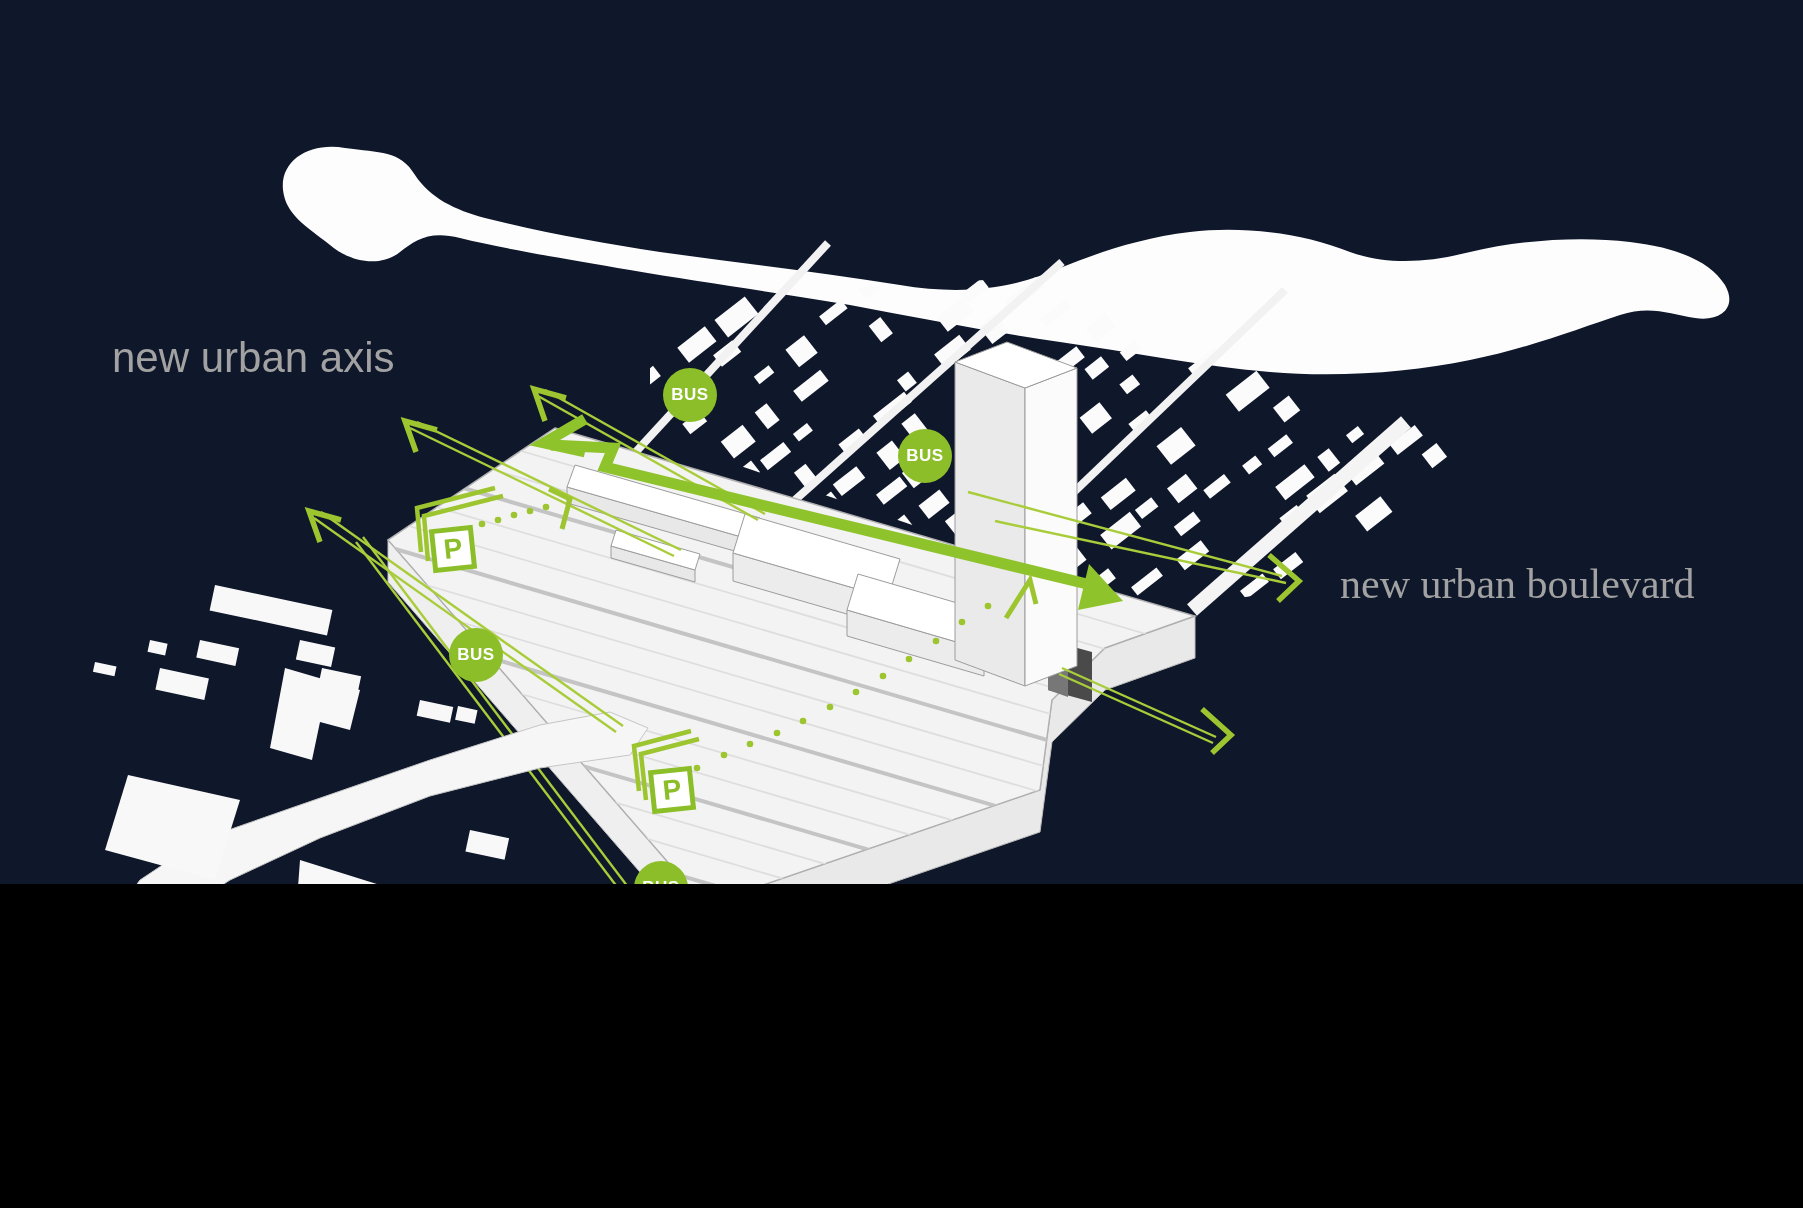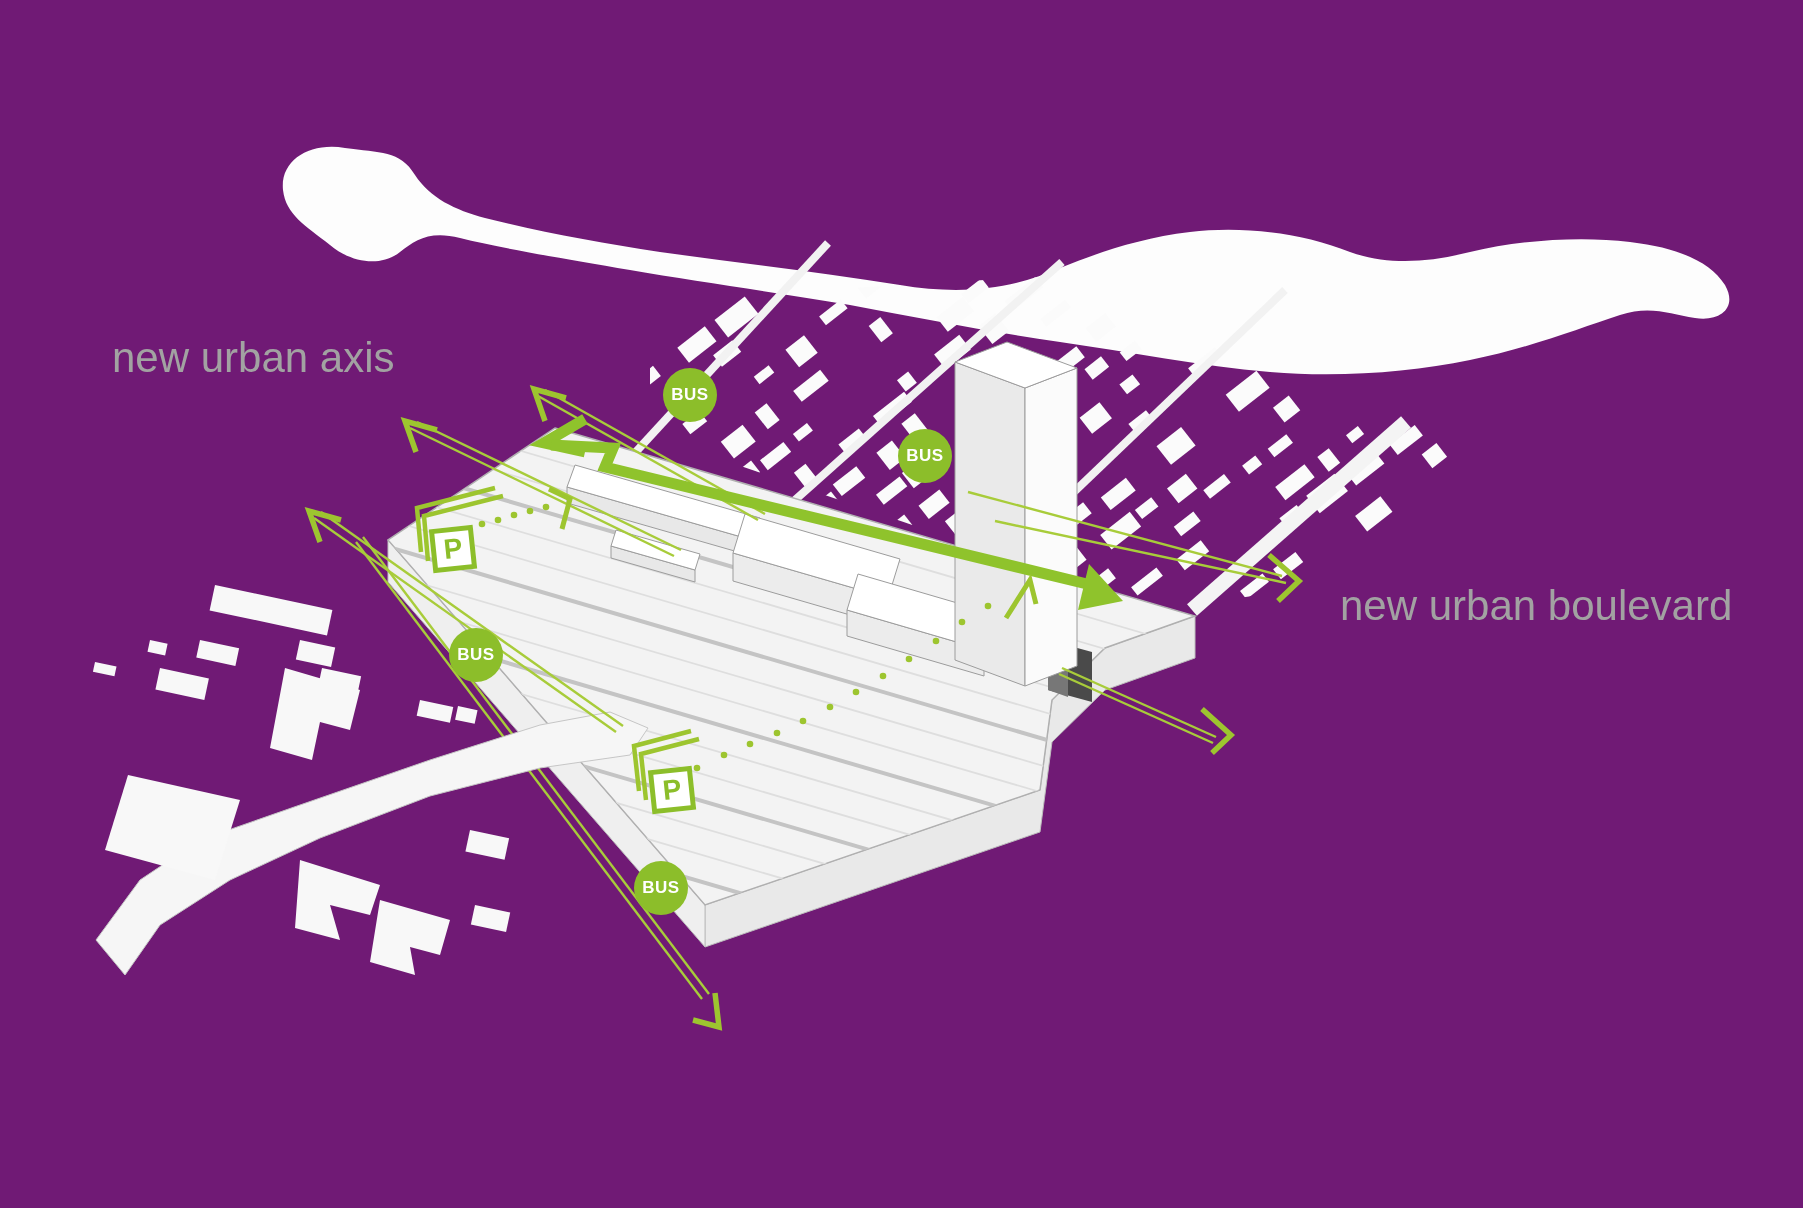--- a/index.html
+++ b/index.html
@@ -1,16 +1,16 @@
 <!DOCTYPE html>
 <html><head>
 <meta charset="utf-8">
 <style>
   html,body{margin:0;padding:0;background:#000;}
-  .stage{position:relative;width:1803px;height:1208px;background:#701a75;overflow:hidden;
+  .stage{position:relative;width:1803px;height:884px;background:#0f172a;overflow:hidden;
          font-family:"Liberation Sans",sans-serif;}
   .artwork{position:absolute;left:0;top:0;}
   .label{position:absolute;color:#A2A2A2;font-size:42px;white-space:nowrap;letter-spacing:0;}
   .title{position:absolute;color:#93C22D;font-size:48px;white-space:nowrap;letter-spacing:0;}
   .bus{position:absolute;width:54px;height:54px;border-radius:50%;background:#8CBE2A;color:#fff;
        font-weight:bold;font-size:17px;display:flex;align-items:center;justify-content:center;
        letter-spacing:.5px;}
   .pbadge{position:absolute;width:34px;height:34px;background:#fff;border:5px solid #8CBE2A;
        color:#8CBE2A;font-weight:bold;font-size:28px;display:flex;align-items:center;
        justify-content:center;transform:rotate(-6deg);}
@@ -277,21 +277,21 @@
     </g>
     <path d="M 1006,618 L 1030,580 L 1036,604" stroke="#9DC52F" stroke-width="5"></path>
     <g stroke="#9DC52F" stroke-width="4.5">
       <path d="M 699,739 L 641,754 L 646,800"></path>
       <path d="M 691,731 L 634,746 L 639,791"></path>
     </g>
   </g>
 </svg>
 
 <div class="label" style="left:112px;top:334px;">new urban axis</div>
-<div class="label" style="left:1340px;top:582px;">new urban boulevard</div>
+<div class="label" style="left:1340px;top:560px;font-family:Liberation Serif, serif;">new urban boulevard</div>
 
 <div class="bus" style="left:663px;top:368px;">
   <span>BUS</span>
     </div>
 <div class="bus" style="left:898px;top:429px;">
   <span>BUS</span>
     </div>
 <div class="bus" style="left:449px;top:628px;">
   <span>BUS</span>
     </div>

